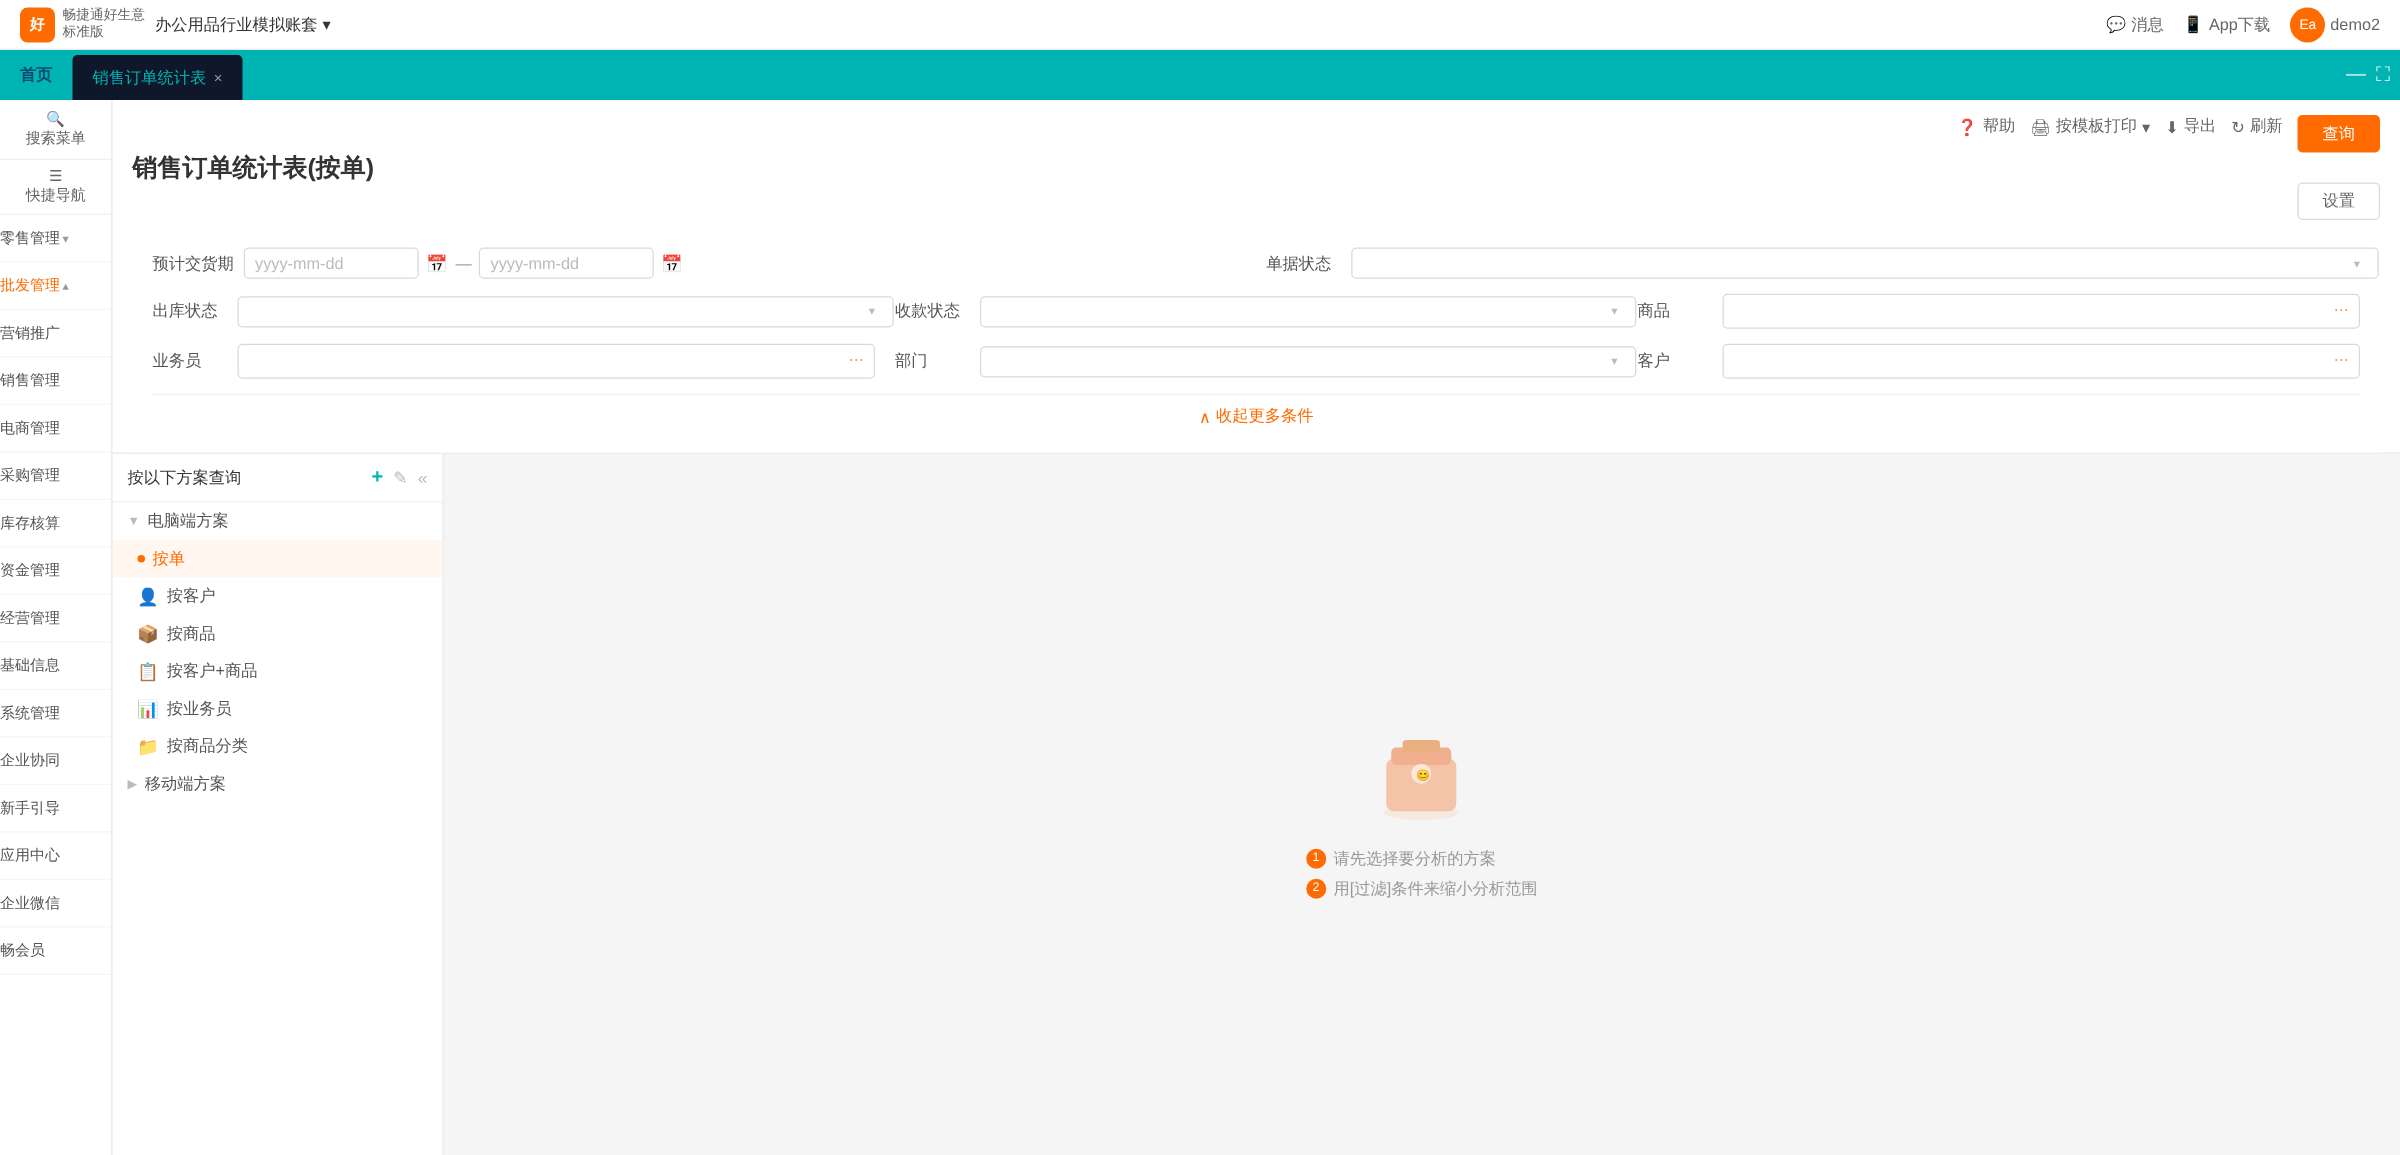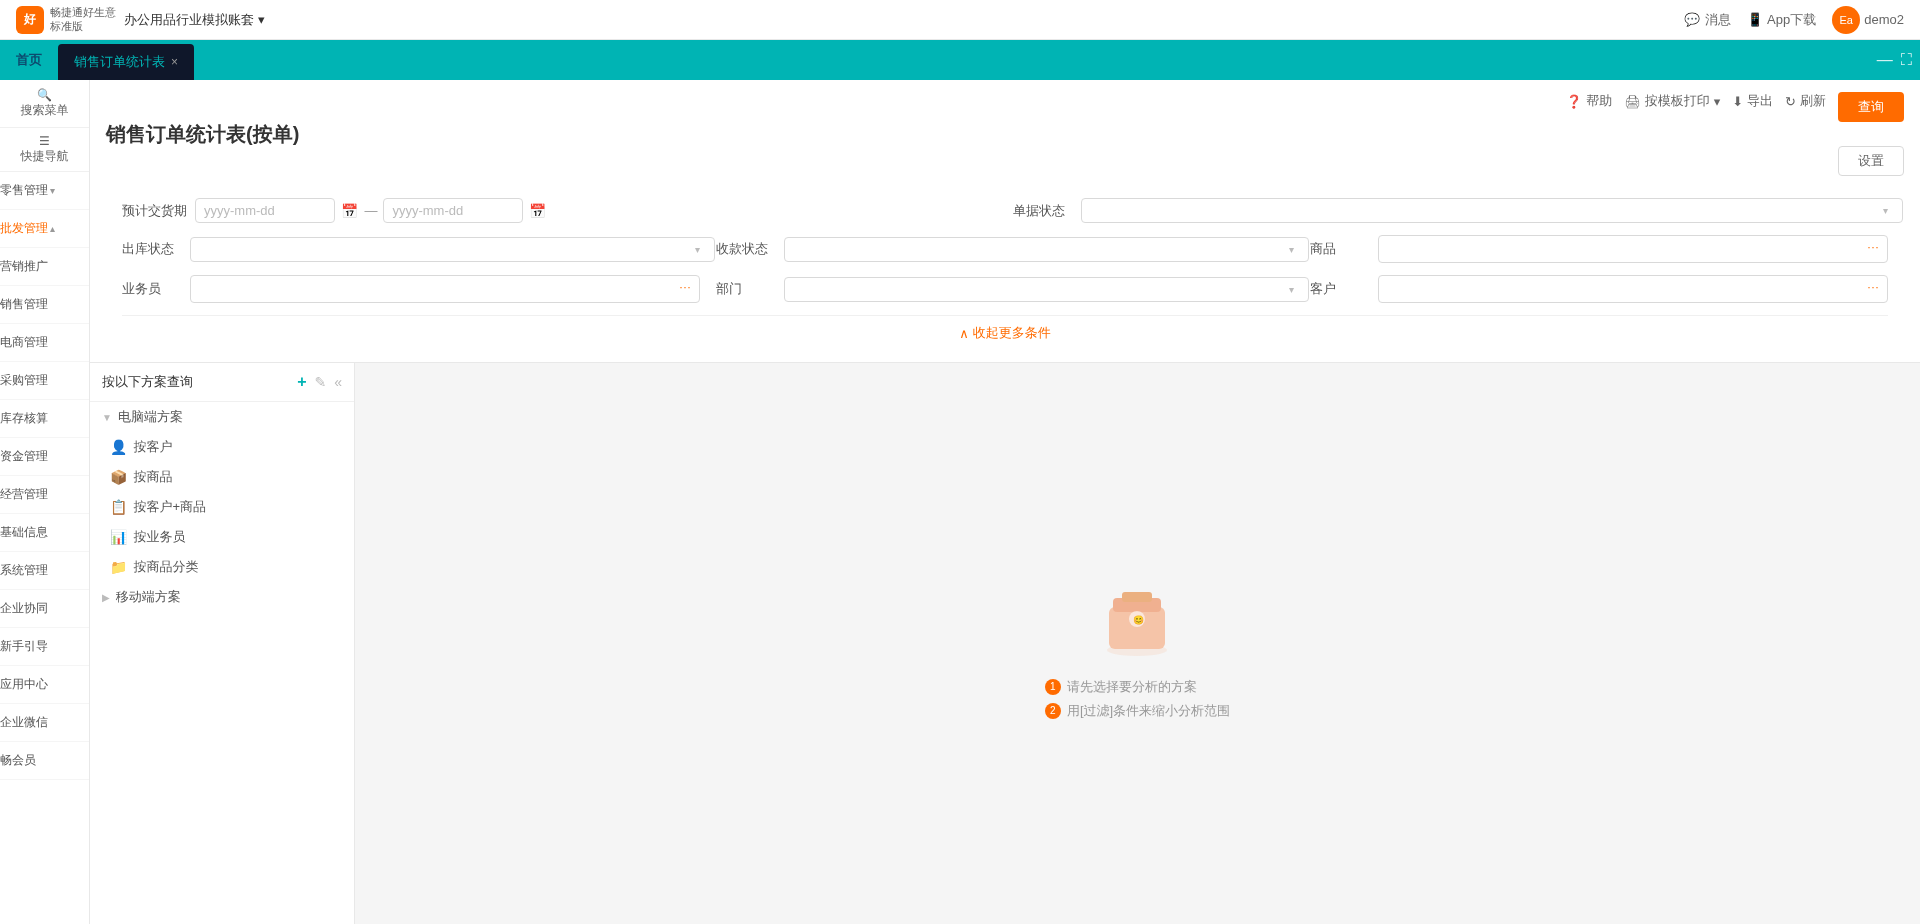--- a/index.html
+++ b/index.html
@@ -327,20 +327,24 @@
             <span style="color:#00b4b4;font-size:16px;font-weight:bold;">+</span>
             <span style="font-size:14px;">✎</span>
             <span>«</span>
           </div>
         </div>
         <div class="tree-group">
           <div class="tree-group-header">
             <span class="tree-arrow">▼</span>
             <span>电脑端方案</span>
           </div>
+          <div class="tree-item active">
+            <div class="active-dot"></div>
+            <span>按单</span>
+          </div>
           <div class="tree-item">
             <span class="tree-icon">👤</span>
             <span>按客户</span>
           </div>
           <div class="tree-item">
             <span class="tree-icon">📦</span>
             <span>按商品</span>
           </div>
           <div class="tree-item">
             <span class="tree-icon">📋</span>

